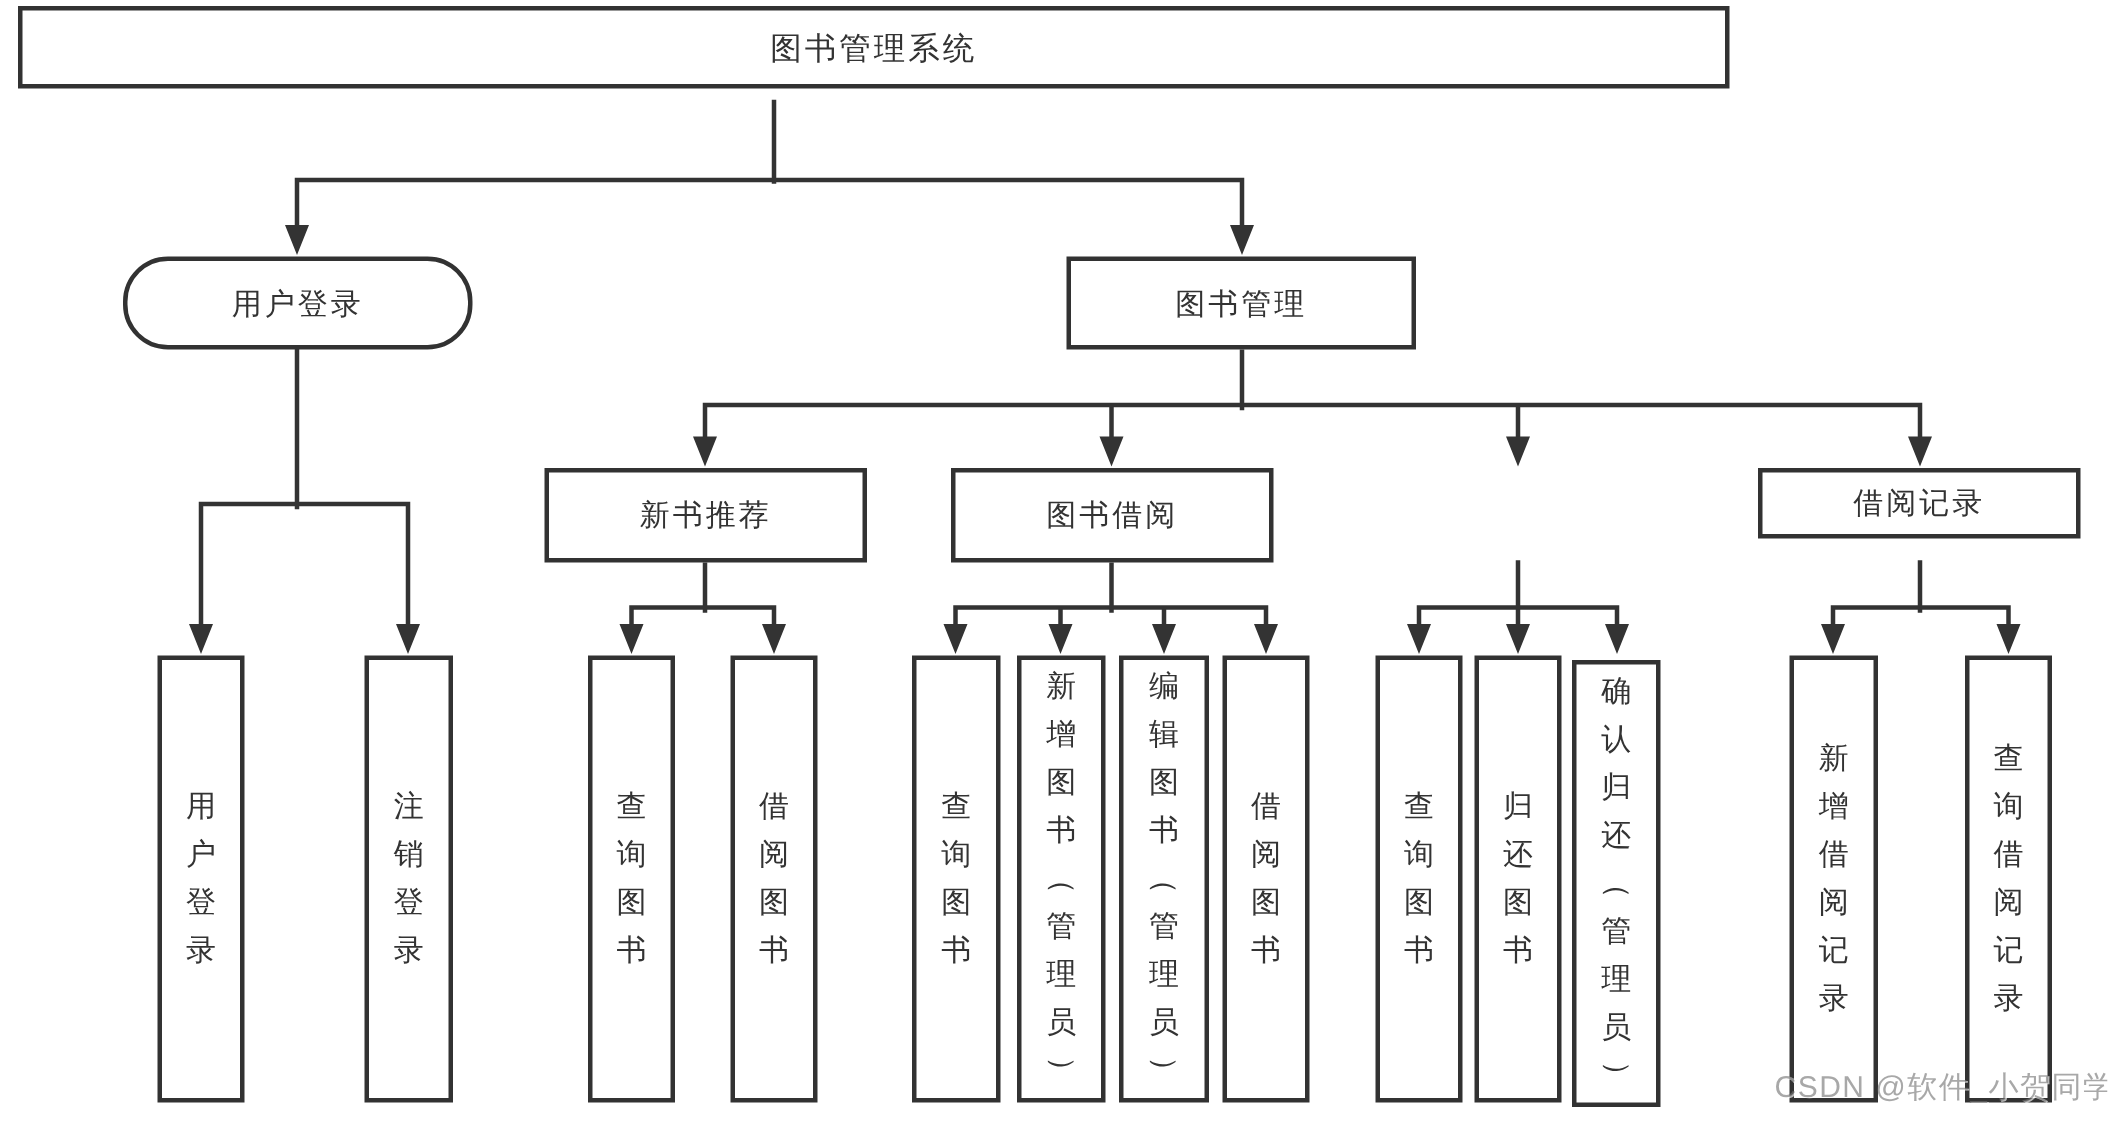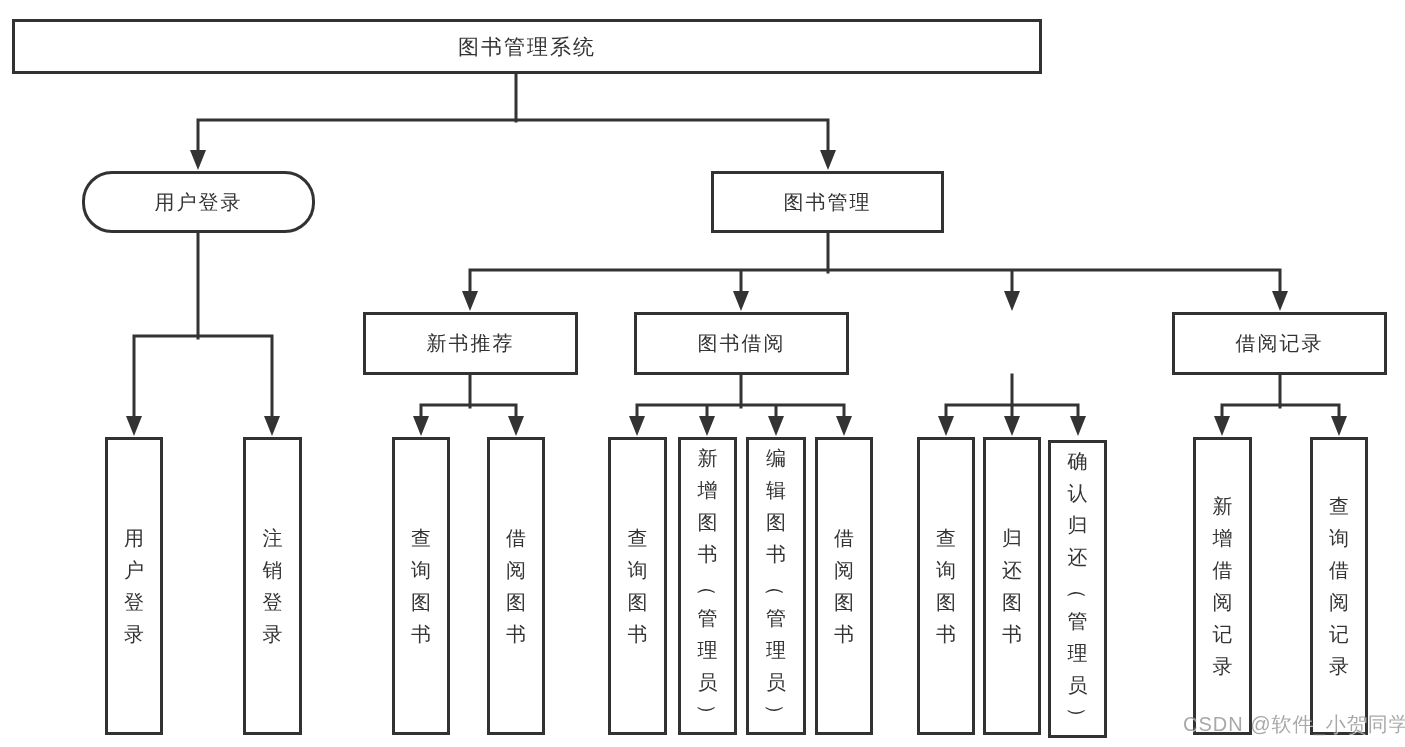--- a/index.html
+++ b/index.html
@@ -50,28 +50,28 @@
              M1004 291 H1020 L1012 311 Z  M1272 291 H1288 L1280 311 Z
              M126 416 H142 L134 436 Z  M264 416 H280 L272 436 Z
              M413 416 H429 L421 436 Z  M508 416 H524 L516 436 Z
              M629 416 H645 L637 436 Z  M699 416 H715 L707 436 Z
              M768 416 H784 L776 436 Z  M836 416 H852 L844 436 Z
              M938 416 H954 L946 436 Z  M1004 416 H1020 L1012 436 Z
              M1070 416 H1086 L1078 436 Z  M1214 416 H1230 L1222 436 Z
              M1331 416 H1347 L1339 436 Z"></path>
   </svg>
 
-  <div class="box hbox root" style="left:12px;top:19px;width:1030px;height:55px;">图书管理系统</div>
+  <div class="box hbox root" style="left:12px;top:4px;width:1141px;height:55px;">图书管理系统</div>
 
   <div class="box hbox" style="left:82px;top:171px;width:233px;height:62px;border-radius:30px;">用户登录</div>
   <div class="box hbox" style="left:711px;top:171px;width:233px;height:62px;font-family:Liberation Mono, monospace;">图书管理</div>
 
   <div class="box hbox" style="left:634px;top:312px;width:215px;height:63px;">图书借阅</div>
   <div class="box hbox" style="left:363px;top:312px;width:215px;height:63px;">新书推荐</div>
-  <div class="box hbox" style="left:1172px;top:312px;width:215px;height:63px;">借阅记录</div>
+  <div class="box hbox" style="left:1172px;top:312px;width:215px;height:47px;">借阅记录</div>
 
   <div class="box leaf" style="left:105px;">
     <span class="vlabel">
         <span>用</span>
         <span>户</span>
         <span>登</span>
         <span>录</span>
       </span>
   </div>
   <div class="box leaf" style="left:243px;width:59px;">

